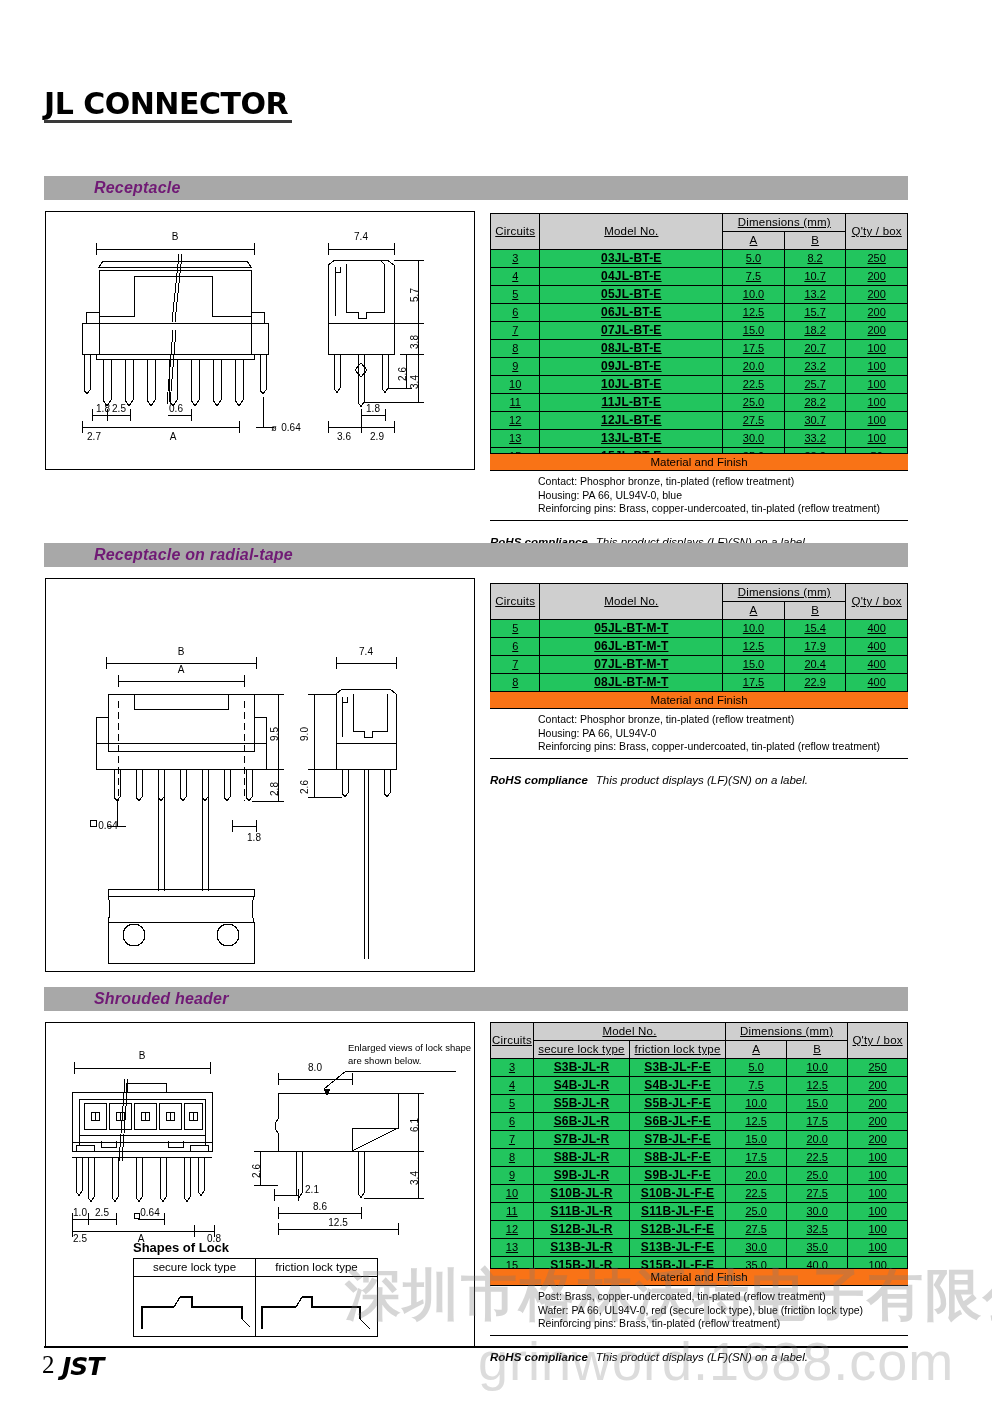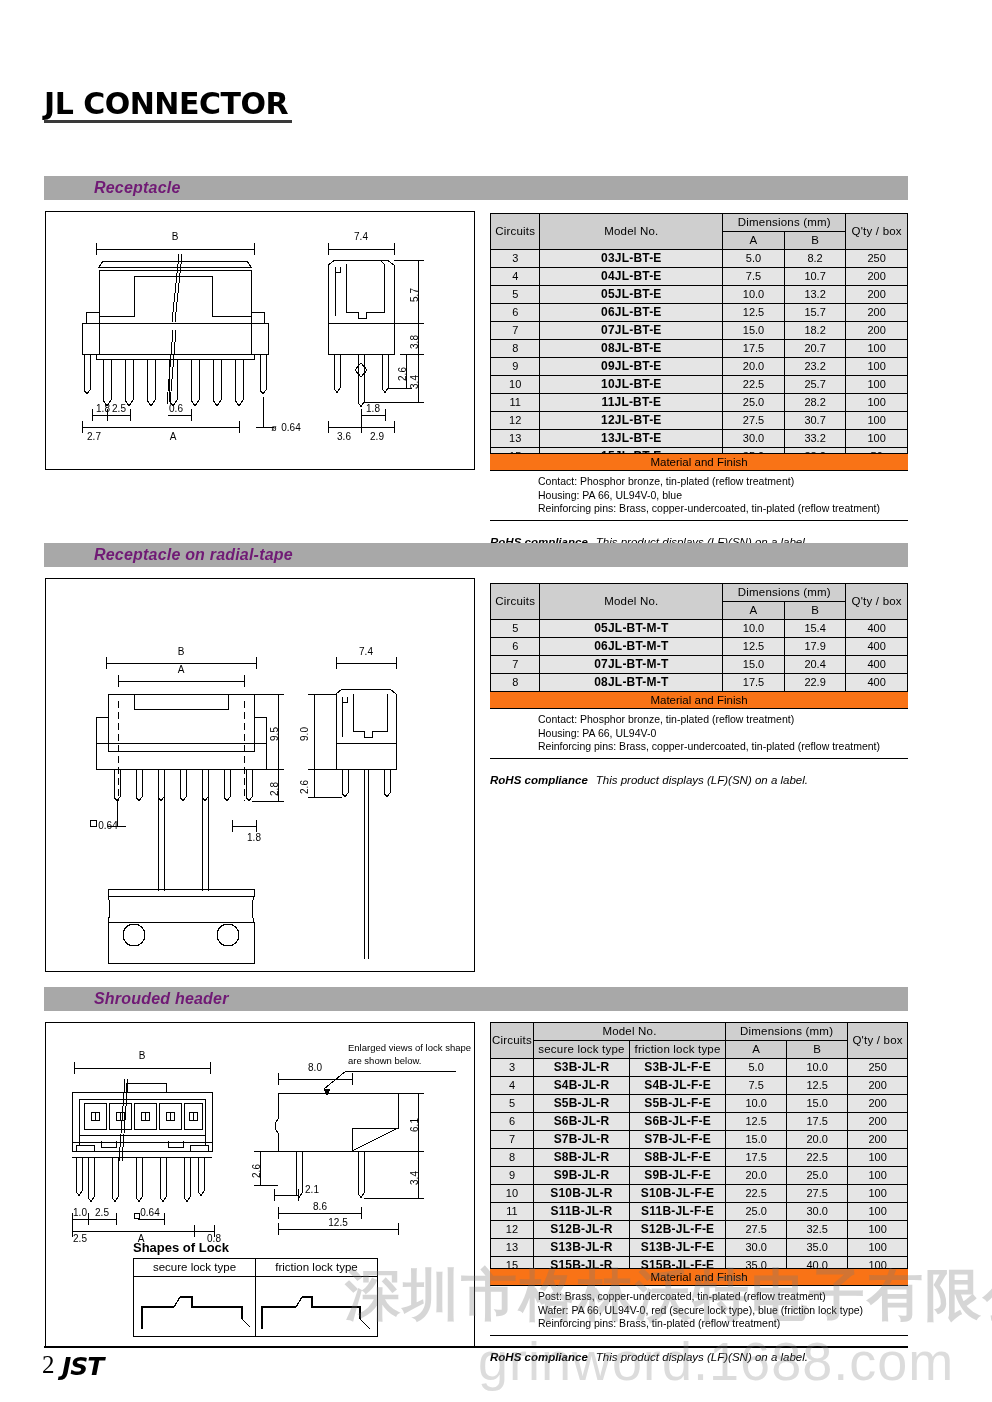--- a/index.html
+++ b/index.html
@@ -42,21 +42,21 @@
     position:absolute;left:14px;top:3px;
     font-size:16px;font-style:italic;font-weight:700;color:#701a75;
     font-family:"Liberation Sans",sans-serif;letter-spacing:.2px;margin-left:36px;
   }
 
   
   .draw-box{position:absolute;border:1px solid #000;background:#fff;overflow:hidden;}
   .draw-box svg{display:block;}
 
   
-  .spec{position:absolute;border-collapse:collapse;font-size:11px;background:#e5e5e5;}
+  .spec{position:absolute;border-collapse:collapse;font-size:11px;background:#22c55e;text-decoration:underline;}
   .spec th,.spec td{
     border:1px solid #000;text-align:center;vertical-align:middle;
     font-weight:400;padding:0;height:17px;line-height:17px;
   }
   .spec thead th{background:#cfcfcf;font-size:11.5px;letter-spacing:.2px;}
   .spec td.model{font-weight:700;font-size:12px;letter-spacing:.2px;}
   .spec td.circ{font-size:11px;}
 
   
   .mat{position:absolute;width:418px;}

